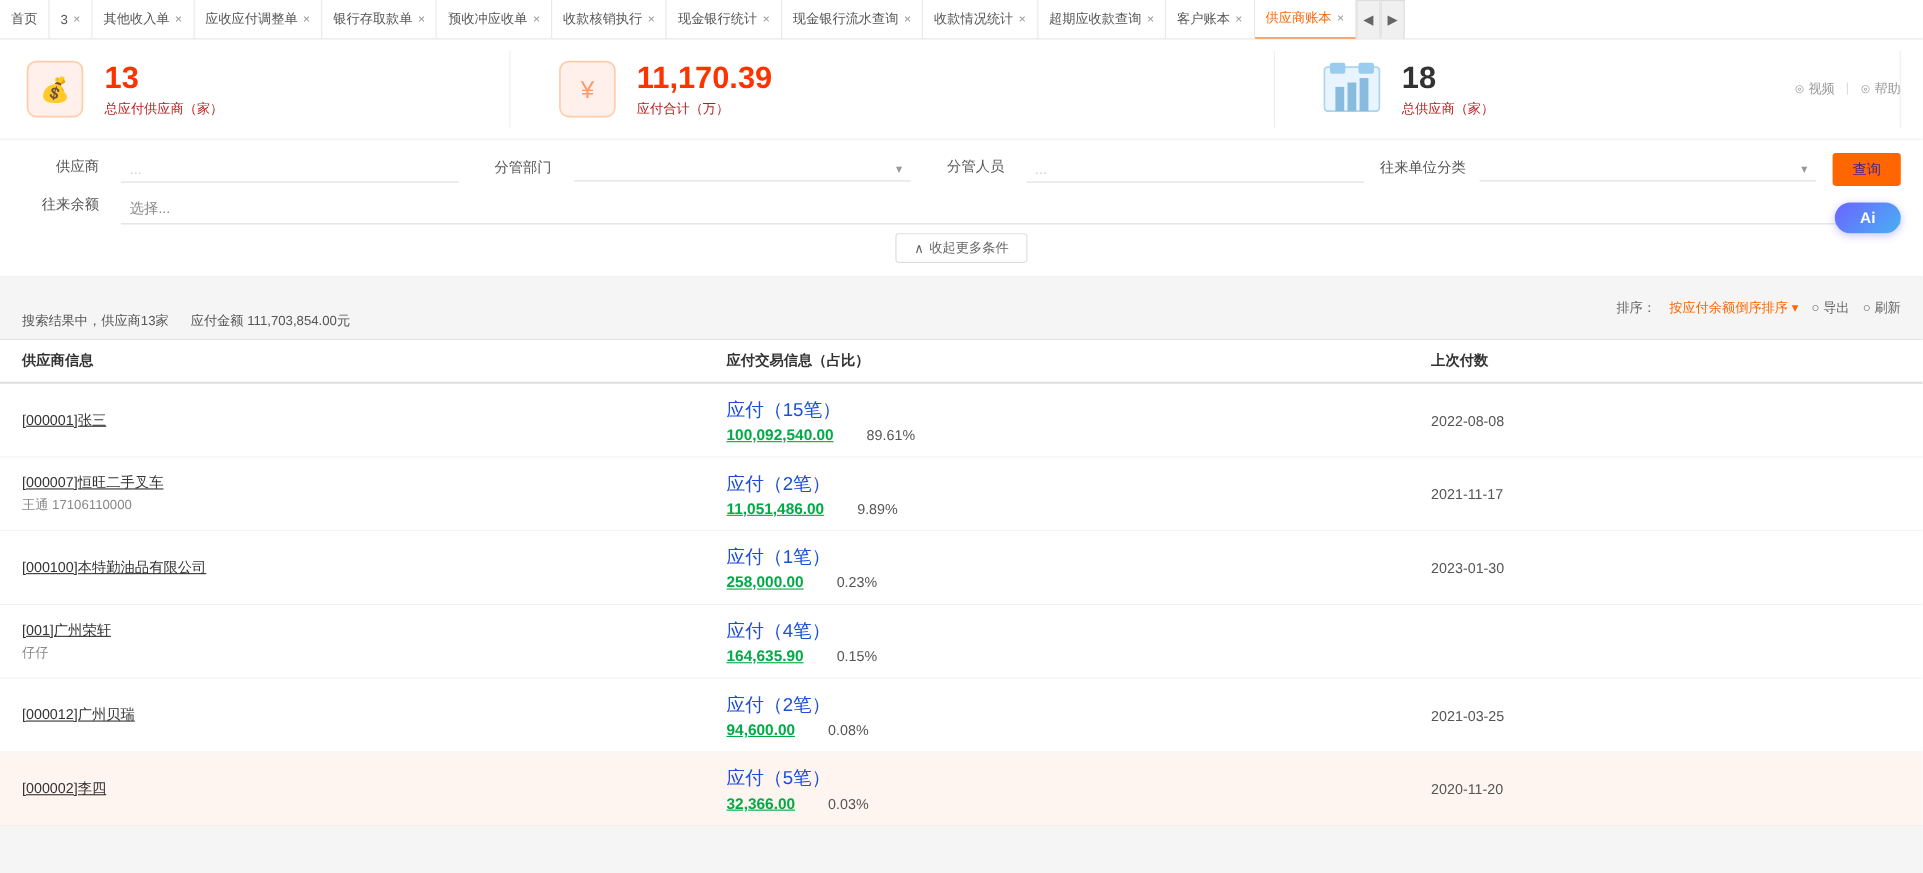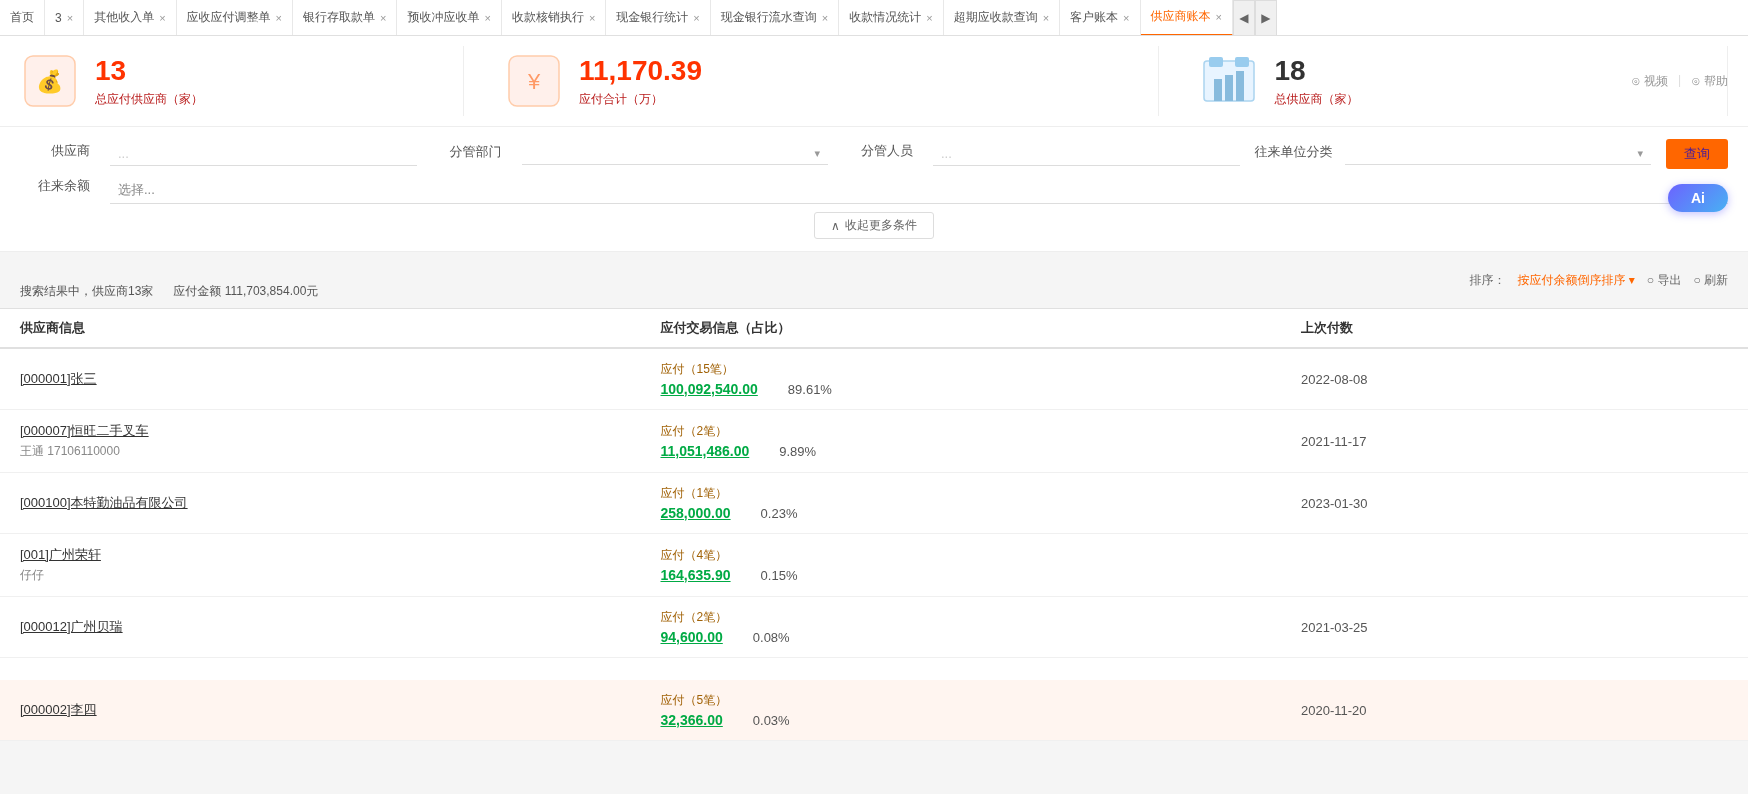--- a/index.html
+++ b/index.html
@@ -201,31 +201,31 @@
       background: #fff;
     }
     .table-row {
       display: grid;
       grid-template-columns: 3fr 3fr 2fr;
       padding: 12px 20px;
       border-bottom: 1px solid #f0f0f0;
       align-items: center;
       background: #fff;
     }
-    .table-row.highlighted { background: #fff5f0; margin-top: 22px; }
+    .table-row.highlighted { background: #fff5f0; }
     .cell-supplier { display: flex; flex-direction: column; gap: 3px; }
     .supplier-link {
       color: #333;
       text-decoration: underline;
       cursor: pointer;
       font-size: 13px;
     }
     .supplier-sub { font-size: 12px; color: #888; }
     .cell-transaction { display: flex; flex-direction: column; gap: 3px; }
-    .tx-line1 { font-size: 12px; color: #a16207; }
+    .tx-line1 { font-size: 17px; color: #1d4ed8; }
     .tx-amount {
       font-size: 14px;
       color: #00aa44;
       font-weight: bold;
       text-decoration: underline;
       cursor: pointer;
     }
     .tx-percent { font-size: 13px; color: #555; margin-left: 20px; }
     .tx-row { display: flex; align-items: baseline; gap: 10px; }
     .cell-last-pay { font-size: 13px; color: #555; }

